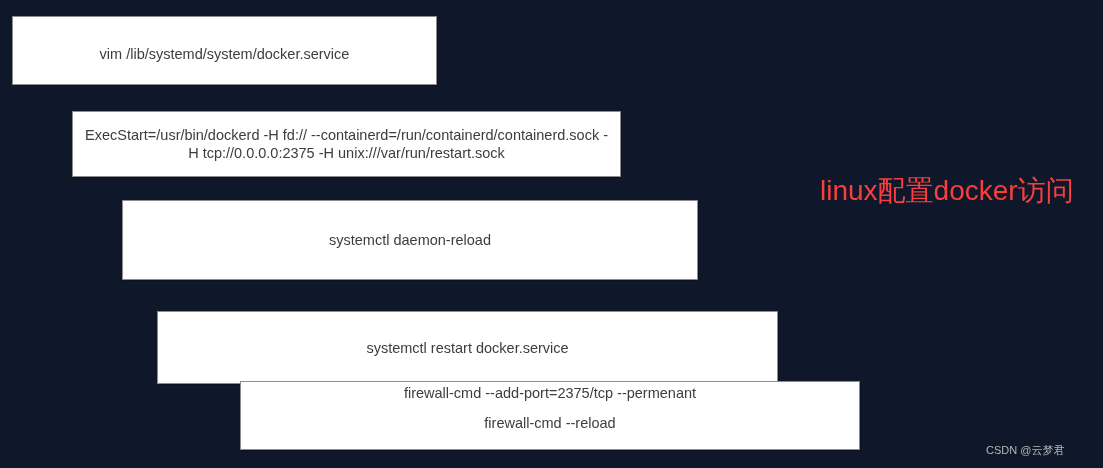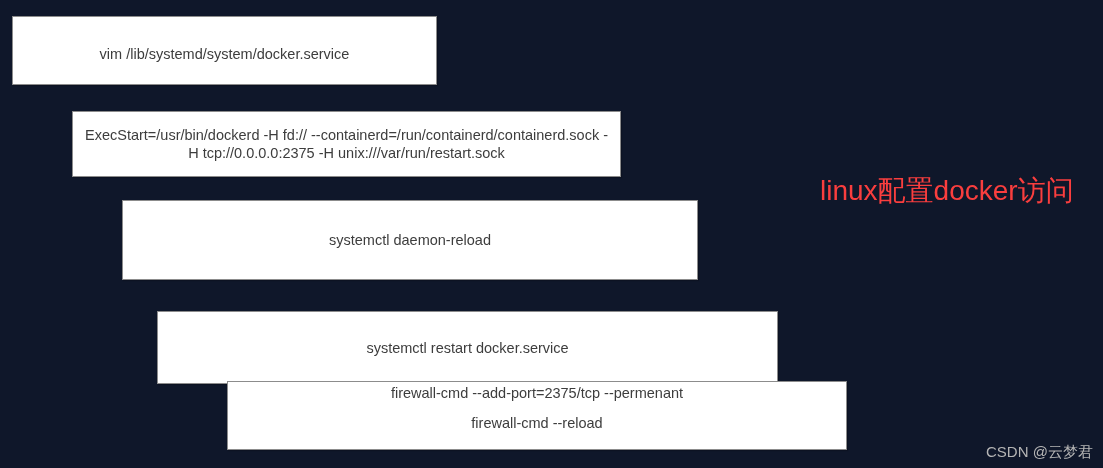--- a/index.html
+++ b/index.html
@@ -28,35 +28,35 @@
     text-align: center;
     color: #3d3d3d;
     font-size: 14.5px;
     line-height: 18px;
   }
   .box .command-line { white-space: nowrap; }
   .box-1 { left: 12px;  top: 16px;  width: 425px; height: 69px; padding-top: 6px; }
   .box-2 { left: 72px;  top: 111px; width: 549px; height: 66px; align-items: center; }
   .box-3 { left: 122px; top: 200px; width: 576px; height: 80px; }
   .box-4 { left: 157px; top: 291px; width: 621px; height: 73px; margin-top: 20px; }
-  .box-5 { left: 227px; top: 381px; width: 620px; height: 69px; padding-bottom: 16px; gap: 12px; }
+  .box-5 { left: 240px; top: 381px; width: 620px; height: 69px; padding-bottom: 16px; gap: 12px; }
   .annotation-title {
     position: absolute;
     left: 820px;
     top: 174px;
     font-size: 28px;
     line-height: 34px;
     color: #fa3e3e;
     white-space: nowrap;
   }
   .watermark {
     position: absolute;
     left: 986px;
     top: 443px;
-    font-size: 15px;
+    font-size: 11px;
     color: #b5b5b5;
     white-space: nowrap;
   }
 </style>
 </head>
 <body>
 
 <div class="canvas">
 
   <div class="box box-1">

